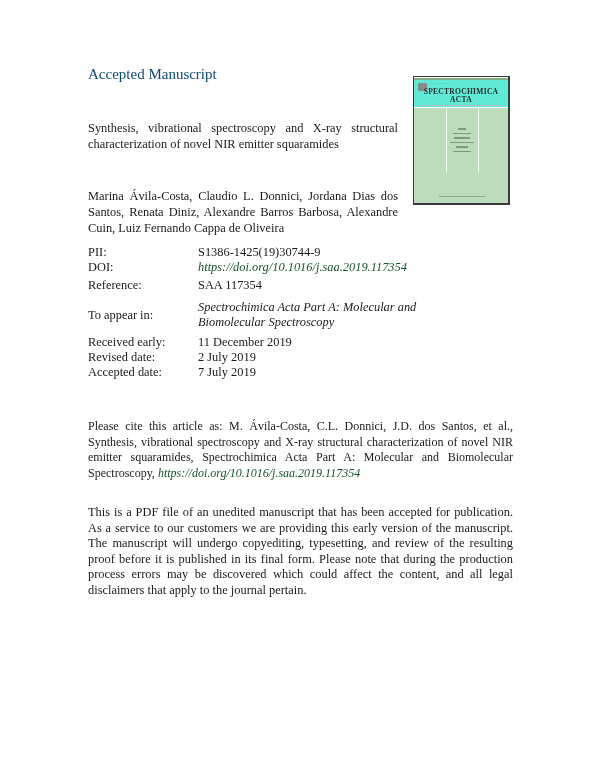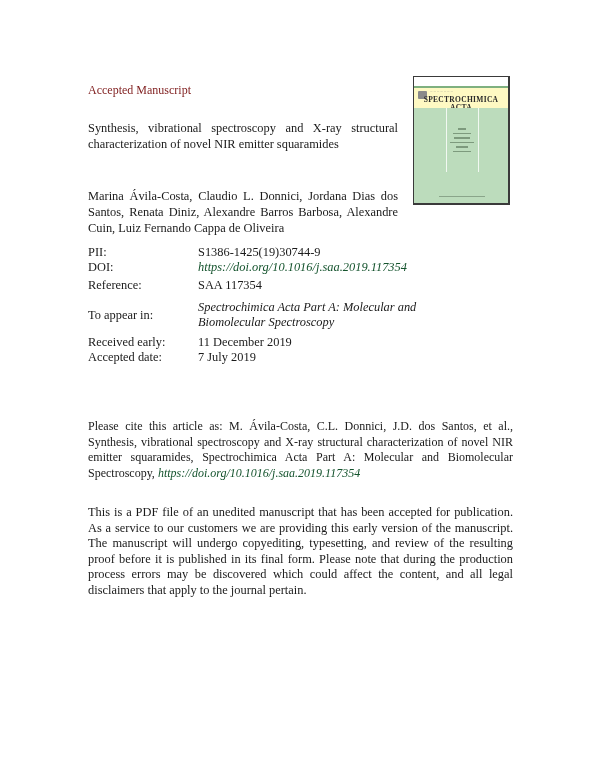--- a/index.html
+++ b/index.html
@@ -18,24 +18,23 @@
     .page {
       position: absolute;
       left: 0; top: 0;
       width: 600px; height: 776px;
       background: #ffffff;
     }
     .heading {
       position: absolute;
       left: 88px;
       top: 64px;
-      font-size: 12px;
+      font-size: 15px;
       line-height: 20px;
-      color: #7f1d1d;
-      margin-top: 16px;
+      color: #0c4a6e;
     }
     .title {
       position: absolute;
       left: 88px;
       top: 120px;
       width: 310px;
       font-size: 12.4px;
       line-height: 16px;
       text-align: justify;
       text-align-last: left;
@@ -110,23 +109,23 @@
       height: 129px;
       border: 1px solid #3a3a3a;
       border-right-width: 2px;
       border-bottom-width: 2px;
       background: #ffffff;
       box-sizing: border-box;
       overflow: hidden;
     }
     .cover-top {
       position: absolute;
-      left: 0; top: 9px; right: 0;
+      left: 0; top: 1px; right: 0;
       height: 29px;
-      background: #fef9c3;
+      background: #5eead4;
     }
     .cover-greenbar {
       position: absolute;
       left: 0; right: 0; top: 0;
       height: 2px;
       background: #7fb07f;
     }
     .cover-logo {
       position: absolute;
       left: 4px; top: 5px;
@@ -241,20 +240,24 @@
     </div>
     <div class="meta-row" style="margin-top:7px">
       <div class="meta-label">To appear in:</div>
       <div class="meta-value italic" style="width:285px">Spectrochimica Acta Part A: Molecular and Biomolecular Spectroscopy</div>
     </div>
     <div class="meta-row" style="margin-top:5px">
       <div class="meta-label">Received early:</div>
       <div class="meta-value">11 December 2019</div>
     </div>
     <div class="meta-row">
+      <div class="meta-label">Revised date:</div>
+      <div class="meta-value">2 July 2019</div>
+    </div>
+    <div class="meta-row">
       <div class="meta-label">Accepted date:</div>
       <div class="meta-value">7 July 2019</div>
     </div>
   </div>
 
   <div class="cite">
     <span>Please cite this article as: M. Ávila-Costa, C.L. Donnici, J.D. dos Santos, et al., Synthesis, vibrational spectroscopy and X-ray structural characterization of novel NIR emitter squaramides, Spectrochimica Acta Part A: Molecular and Biomolecular Spectroscopy,</span>
     <a class="link">https://doi.org/10.1016/j.saa.2019.117354</a>
   </div>
 

